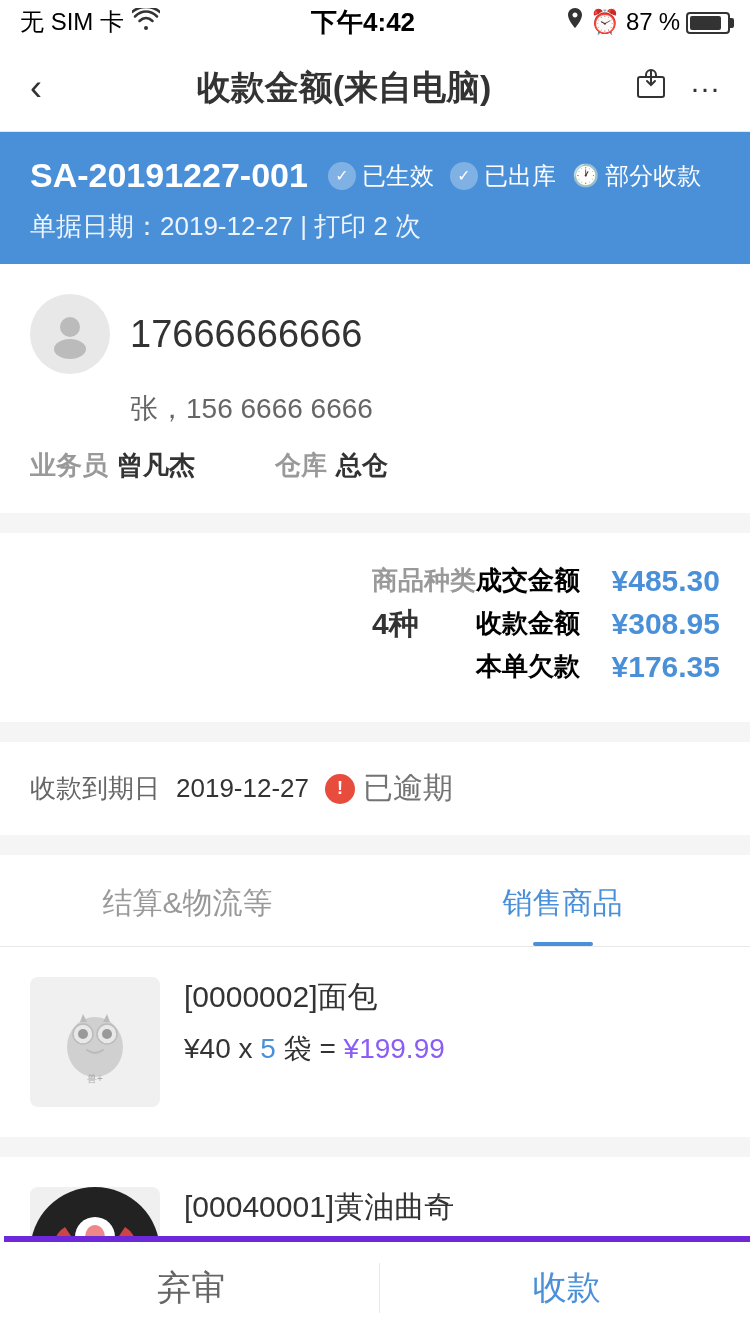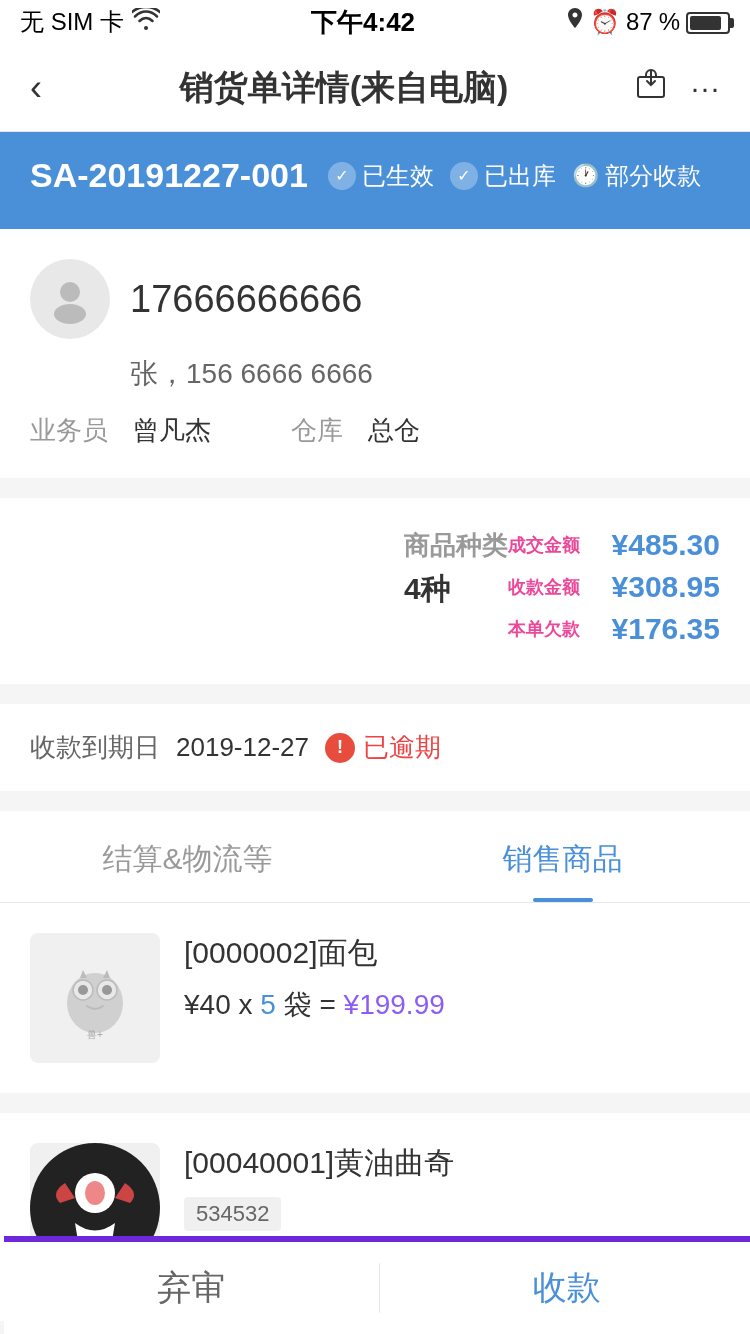--- a/index.html
+++ b/index.html
@@ -167,22 +167,23 @@
       padding-left: 100px;
     }
     .customer-meta {
       display: flex;
       align-items: center;
       padding-left: 0;
     }
     .meta-item {
       display: flex;
       align-items: center;
-      gap: 25px;
+      gap: 9px;
       margin-right: 80px;
+      font-weight: bold;
     }
     .meta-label {
       font-size: 26px;
       color: #999;
     }
     .meta-value {
       font-size: 26px;
       color: #333;
     }
 
@@ -209,22 +210,22 @@
       text-align: right;
     }
     .amount-row {
       display: flex;
       align-items: center;
       justify-content: flex-end;
       gap: 20px;
       margin-bottom: 8px;
     }
     .amount-label {
-      font-size: 18px;
-      color: #ec4899;
+      font-size: 26px;
+      color: #000000;
     }
     .amount-value {
       font-size: 30px;
       color: #4A90D9;
       min-width: 120px;
       text-align: right;
     }
 
     
     .due-section {
@@ -248,22 +249,22 @@
       border-radius: 50%;
       background: #e74c3c;
       display: flex;
       align-items: center;
       justify-content: center;
       color: #fff;
       font-size: 18px;
       font-weight: bold;
     }
     .overdue-text {
-      font-size: 26px;
-      color: #ef4444;
+      font-size: 30px;
+      color: #737373;
     }
 
     
     .tabs-section {
       background: #f5f5f5;
     }
     .tabs-row {
       display: flex;
       background: #fff;
       border-bottom: 1px solid #e8e8e8;
@@ -400,21 +401,21 @@
     <span>
       <div class="battery-icon">
           <div class="battery-fill"></div>
         </div>
     </span>
   </div>
 </div>
 
 <div class="nav-bar">
   <span class="nav-back">‹</span>
-  <span class="nav-title">销货单详情(来自电脑)</span>
+  <span class="nav-title">收款金额(来自电脑)</span>
   <div class="nav-actions">
     <span class="nav-action-icon">
       <svg width="30" height="30" viewBox="0 0 30 30" fill="none">
         <rect x="2" y="8" width="26" height="20" rx="2" stroke="#333" stroke-width="2" fill="none"></rect>
         <path d="M10 8V6a5 5 0 0 1 10 0v2" stroke="#333" stroke-width="2" fill="none"></path>
         <path d="M15 2v14M11 12l4 4 4-4" stroke="#333" stroke-width="2" stroke-linecap="round" fill="none"></path>
       </svg>
     </span>
     <span class="nav-action-icon">···</span>
   </div>
@@ -431,20 +432,24 @@
       <div class="status-tag">
         <div class="status-check">✓</div>
         <span>已出库</span>
       </div>
       <div class="status-tag">
         <span class="status-clock">🕐</span>
         <span>部分收款</span>
       </div>
     </div>
   </div>
+  <div class="banner-date">
+    <span>单据日期：2019-12-27</span>
+    <span>| 打印 2 次</span>
+  </div>
 </div>
 
 <div class="customer-section">
   <div class="customer-top">
     <div class="avatar">
       <svg viewBox="0 0 50 50" fill="none">
         <circle cx="25" cy="18" r="10" fill="#bbb"></circle>
         <ellipse cx="25" cy="40" rx="16" ry="10" fill="#bbb"></ellipse>
       </svg>
     </div>

